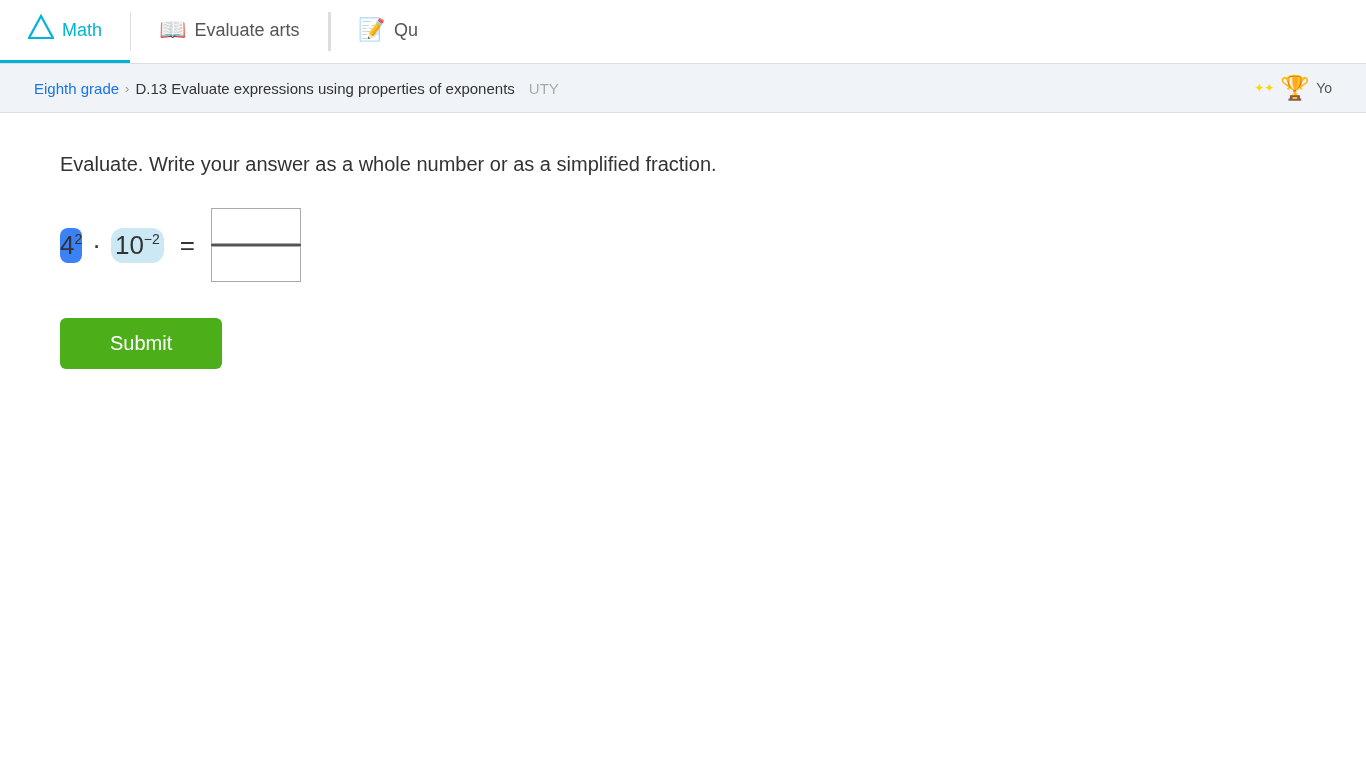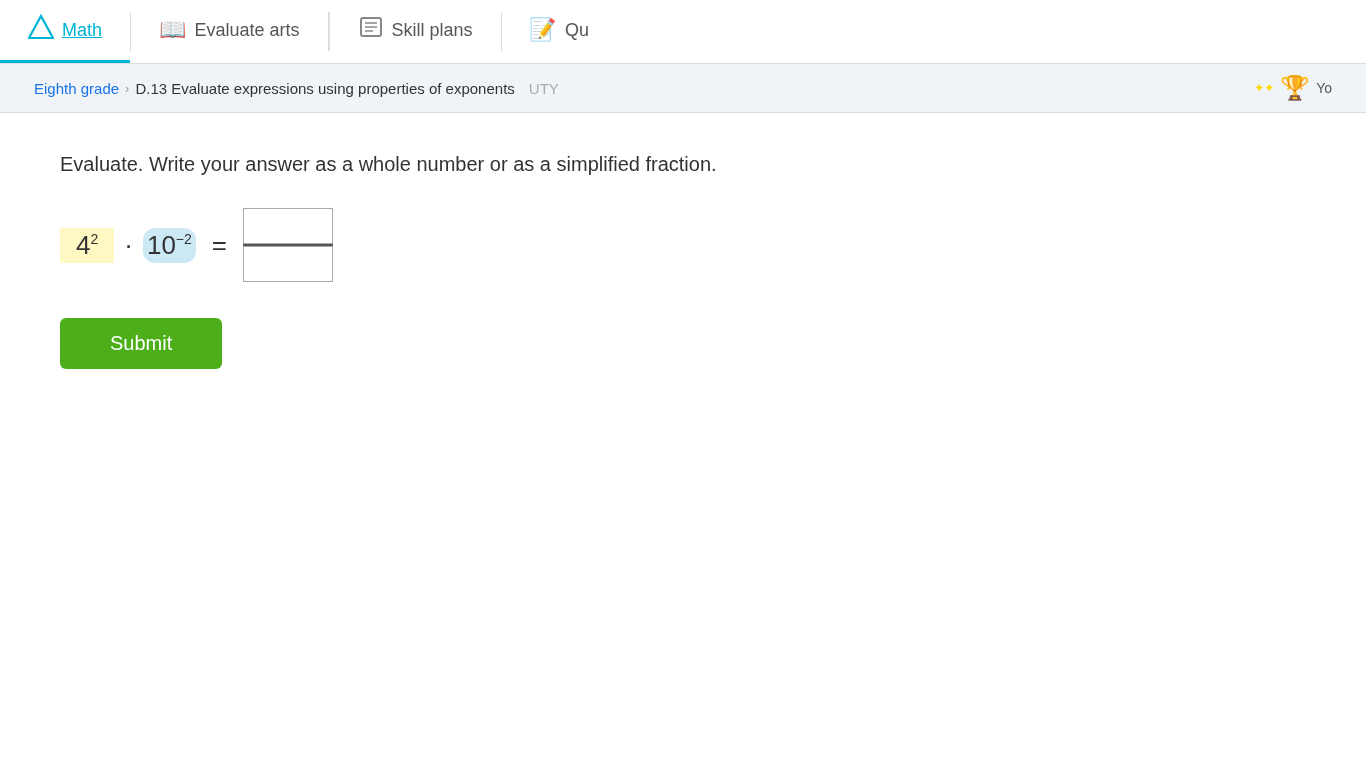--- a/index.html
+++ b/index.html
@@ -21,21 +21,20 @@
       cursor: pointer;
       font-size: 18px;
       color: #555;
       border-bottom: 3px solid transparent;
       text-decoration: none;
       position: relative;
     }
     .nav-item.active {
       color: #00b4d8;
       border-bottom: 3px solid #00b4d8;
-      text-decoration: underline;
     }
     .nav-divider {
       width: 1px;
       background: #ddd;
       margin: 12px 0;
     }
     .nav-icon {
       font-size: 22px;
     }
 
@@ -91,23 +90,23 @@
       gap: 16px;
       font-size: 26px;
       margin-bottom: 36px;
     }
     .expression {
       display: flex;
       align-items: center;
       gap: 4px;
     }
     .base-4 {
-      background: #fef9c3;
-      border-radius: 0;
-      padding: 2px 16px;
+      background: #3b82f6;
+      border-radius: 8px;
+      padding: 2px 0;
     }
     .base-10 {
       background: #cce8f4;
       border-radius: 12px;
       padding: 2px 4px;
     }
     sup {
       font-size: 14px;
     }
     .equals {
@@ -168,31 +167,20 @@
     </span>
     <span>Math</span>
   </div>
   <div class="nav-divider"></div>
   <div class="nav-item">
     <span class="nav-icon">📖</span>
     <span>Evaluate arts</span>
   </div>
   <div class="nav-divider"></div>
   <div class="nav-divider"></div>
-  <div class="nav-item">
-    <span class="nav-icon">
-      <svg width="26" height="26" viewBox="0 0 26 26" fill="none">
-        <rect x="3" y="4" width="20" height="18" rx="2" fill="none" stroke="#888" stroke-width="2"></rect>
-        <line x1="7" y1="9" x2="19" y2="9" stroke="#888" stroke-width="1.5"></line>
-        <line x1="7" y1="13" x2="19" y2="13" stroke="#888" stroke-width="1.5"></line>
-        <line x1="7" y1="17" x2="15" y2="17" stroke="#888" stroke-width="1.5"></line>
-      </svg>
-    </span>
-    <span>Skill plans</span>
-  </div>
   <div class="nav-divider"></div>
   <div class="nav-item">
     <span class="nav-icon">📝</span>
     <span>Qu</span>
   </div>
 </nav>
 
 <div class="breadcrumb">
   <span class="breadcrumb-link">Eighth grade</span>
   <span class="breadcrumb-chevron">›</span>

